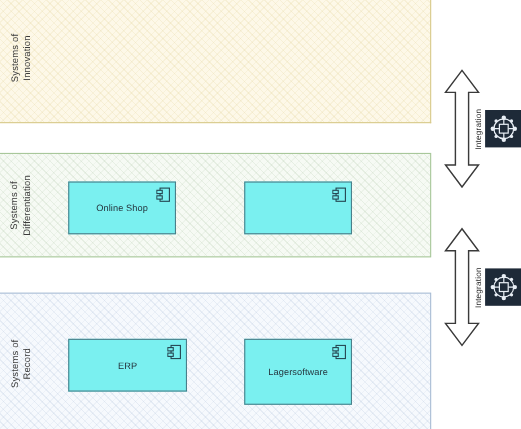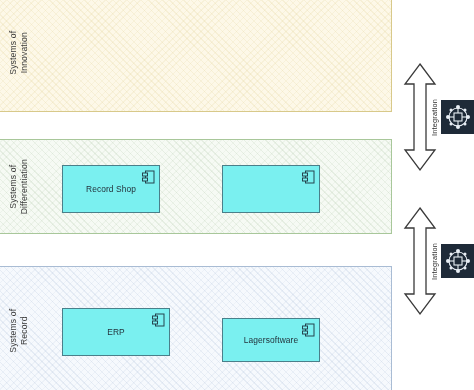--- a/index.html
+++ b/index.html
@@ -175,21 +175,21 @@
 
 <div class="band" id="band-differentiation">
   <div class="hatch"></div>
   <div class="band-label">
     <span>Systems of
 Differentiation</span>
   </div>
 </div>
 
 <div class="component" style="left:62px; top:165px; width:98px; height:48px;">
-  <span class="component-label">Record Shop</span>
+  <span class="component-label">Online Shop</span>
   <span class="component-icon">
     <svg viewBox="0 0 13 14" width="13" height="14">
       <rect x="3.5" y="1" width="8.5" height="12" fill="none" stroke="#24444f" stroke-width="1"></rect>
       <rect x="0.5" y="3" width="5" height="3" fill="#7af0f0" stroke="#24444f" stroke-width="1"></rect>
       <rect x="0.5" y="8" width="5" height="3" fill="#7af0f0" stroke="#24444f" stroke-width="1"></rect>
     </svg>
   </span>
 </div>
 
 <div class="component" style="left:222px; top:165px; width:98px; height:48px;">
@@ -213,21 +213,21 @@
   <span class="component-label">ERP</span>
   <span class="component-icon">
     <svg viewBox="0 0 13 14" width="13" height="14">
       <rect x="3.5" y="1" width="8.5" height="12" fill="none" stroke="#24444f" stroke-width="1"></rect>
       <rect x="0.5" y="3" width="5" height="3" fill="#7af0f0" stroke="#24444f" stroke-width="1"></rect>
       <rect x="0.5" y="8" width="5" height="3" fill="#7af0f0" stroke="#24444f" stroke-width="1"></rect>
     </svg>
   </span>
 </div>
 
-<div class="component" style="left:222px; top:308px; width:98px; height:44px;margin-top:10px;">
+<div class="component" style="left:222px; top:308px; width:98px; height:60px;">
   <span class="component-label">Lagersoftware</span>
   <span class="component-icon">
     <svg viewBox="0 0 13 14" width="13" height="14">
       <rect x="3.5" y="1" width="8.5" height="12" fill="none" stroke="#24444f" stroke-width="1"></rect>
       <rect x="0.5" y="3" width="5" height="3" fill="#7af0f0" stroke="#24444f" stroke-width="1"></rect>
       <rect x="0.5" y="8" width="5" height="3" fill="#7af0f0" stroke="#24444f" stroke-width="1"></rect>
     </svg>
   </span>
 </div>
 

